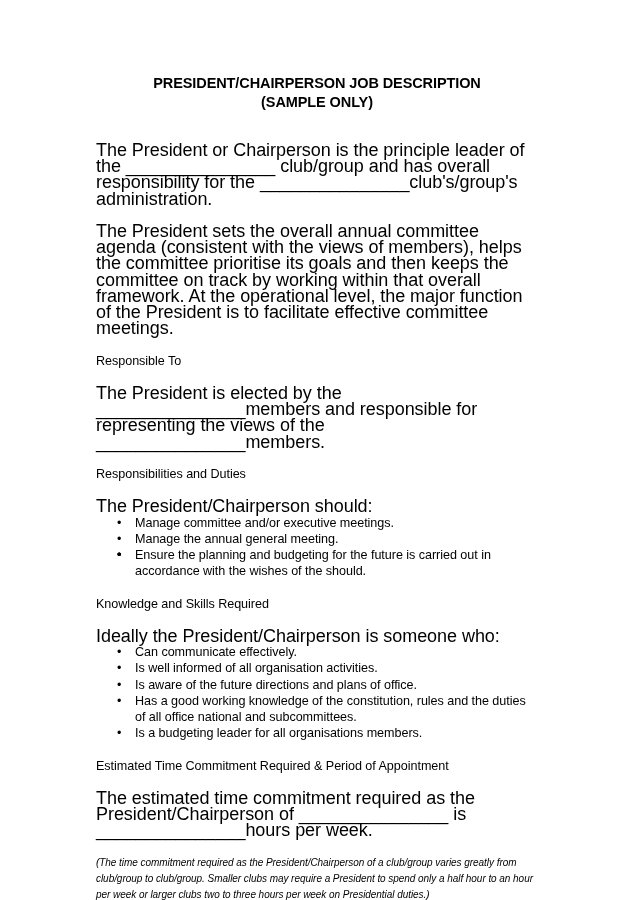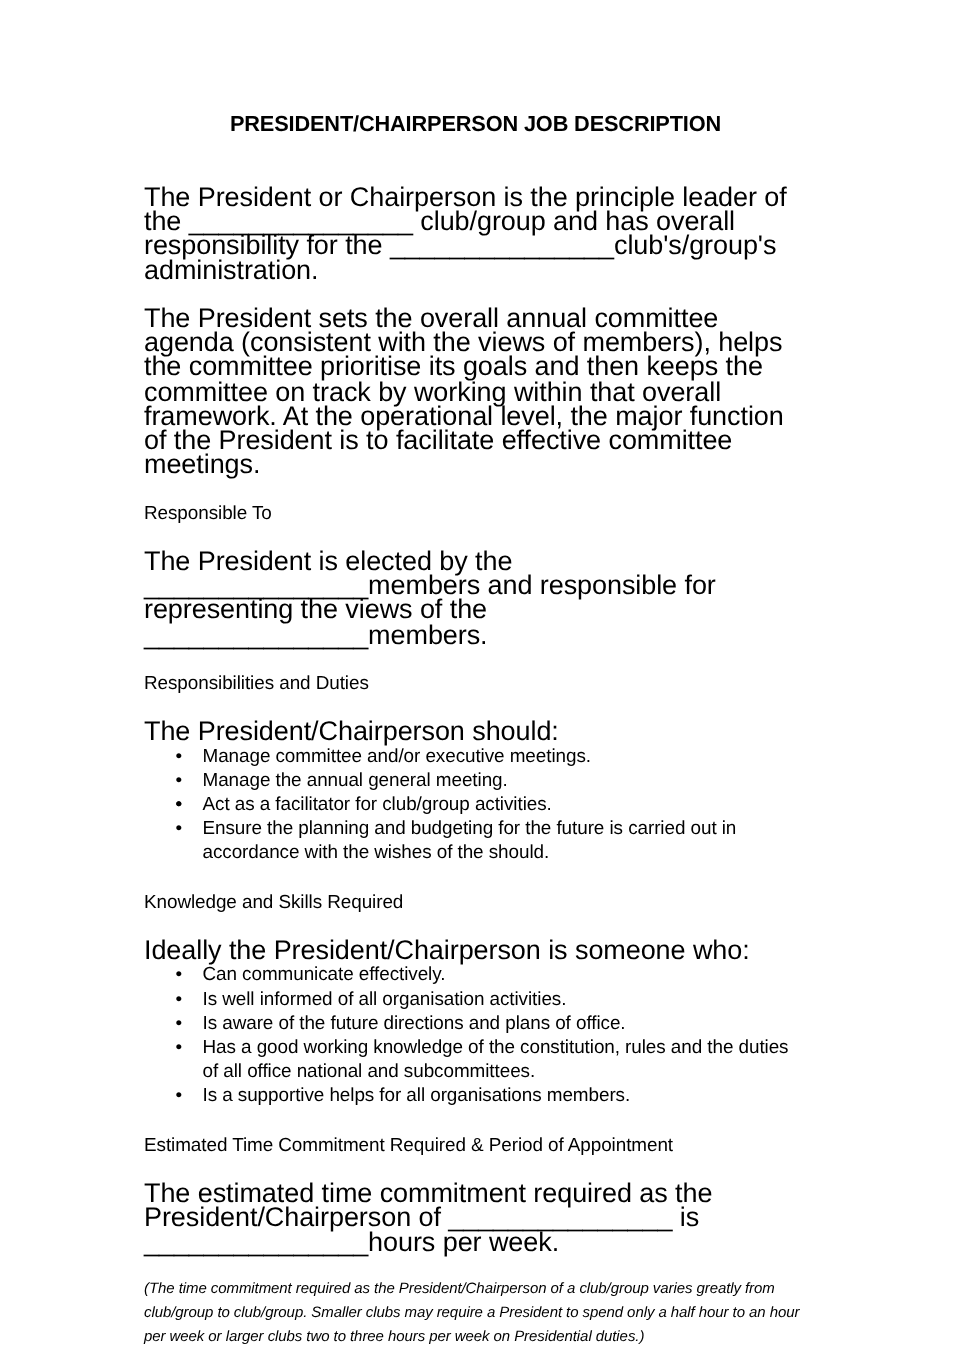--- a/index.html
+++ b/index.html
@@ -83,20 +83,21 @@
   }
 </style>
 </head>
 <body>
 
 <div class="page">
   <div class="content">
 
     <h1 class="doc-title">
       <span>PRESIDENT/CHAIRPERSON JOB DESCRIPTION</span>
+      <span class="line2">(SAMPLE ONLY)</span>
     </h1>
 
     <div class="gap-title"></div>
 
     <p class="para">The President or Chairperson is the principle leader of the _______________ club/group and has overall responsibility for the _______________club's/group's administration.</p>
 
     <div class="blank-line"></div>
 
     <p class="para">The President sets the overall annual committee agenda (consistent with the views of members), helps the committee prioritise its goals and then keeps the committee on track by working within that overall framework. At the operational level, the major function of the President is to facilitate effective committee meetings.</p>
 
@@ -113,38 +114,38 @@
     <p class="section-heading">Responsibilities and Duties</p>
 
     <div class="blank-line"></div>
 
     <p class="para">The President/Chairperson should:</p>
 
     <ul class="bullet-list">
       <li><span class="dot">•</span><span>Manage committee and/or executive meetings.</span></li>
       <li><span class="dot">•</span><span>Manage the annual general meeting.</span></li>
       <li><span class="dot">•</span></li>
-      <li><span class="dot">•</span><span>Act as a facilitator for club/group activities.</span></li>
+      <li><span class="dot">•</span></li>
       <li><span class="dot">•</span><span>Ensure the planning and budgeting for the future is carried out in accordance with the wishes of the should.</span></li>
     </ul>
 
     <div class="blank-line"></div>
 
     <p class="section-heading">Knowledge and Skills Required</p>
 
     <div class="blank-line"></div>
 
     <p class="para">Ideally the President/Chairperson is someone who:</p>
 
     <ul class="bullet-list">
       <li><span class="dot">•</span><span>Can communicate effectively.</span></li>
       <li><span class="dot">•</span><span>Is well informed of all organisation activities.</span></li>
       <li><span class="dot">•</span><span>Is aware of the future directions and plans of office.</span></li>
       <li><span class="dot">•</span><span>Has a good working knowledge of the constitution, rules and the duties of all office national and subcommittees.</span></li>
-      <li><span class="dot">•</span><span>Is a supportive helps for all organisations members.</span></li>
+      <li><span class="dot">•</span><span>Is a budgeting leader for all organisations members.</span></li>
     </ul>
 
     <div class="blank-line"></div>
 
     <p class="section-heading">Estimated Time Commitment Required &amp; Period of Appointment</p>
 
     <div class="blank-line"></div>
 
     <p class="para">The estimated time commitment required as the President/Chairperson of _______________ is _______________hours per week.</p>
 

